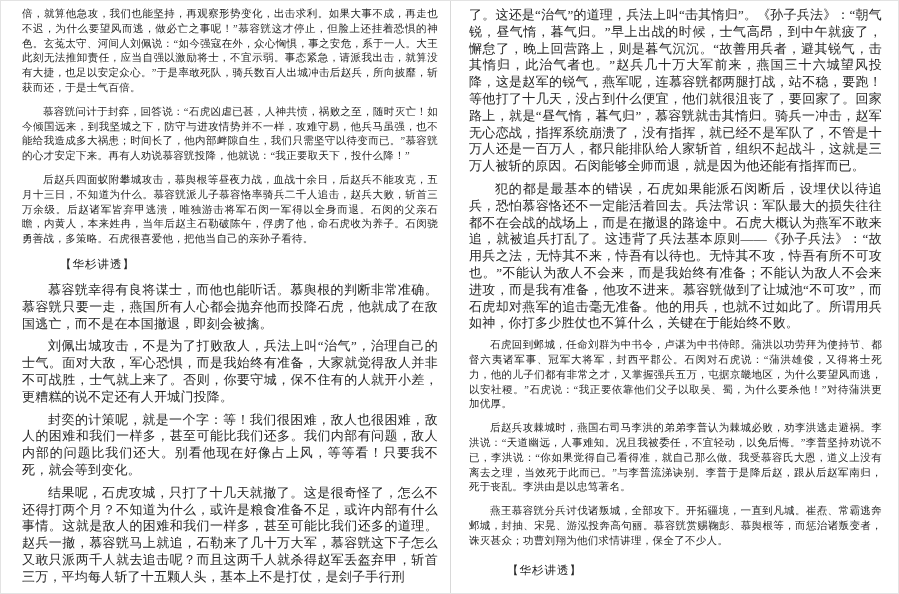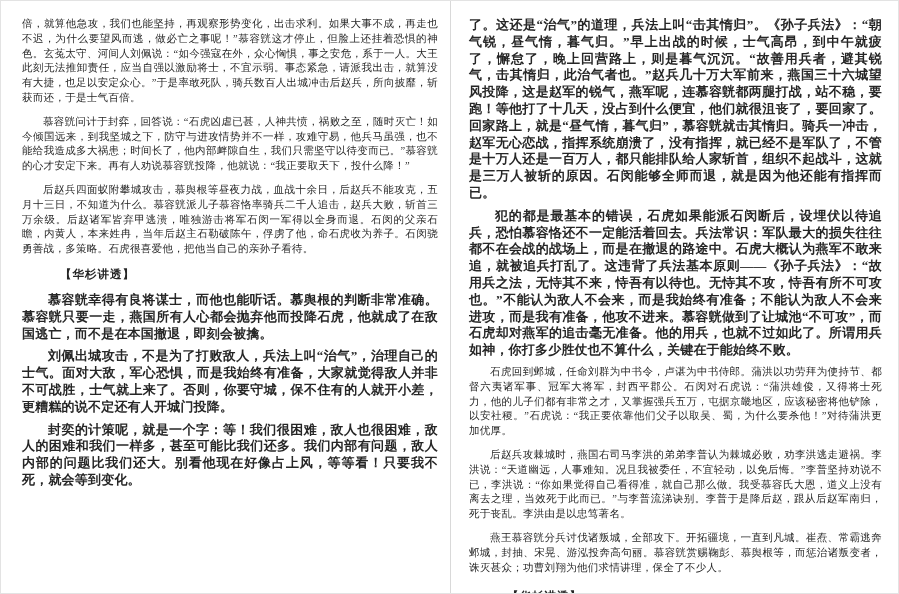--- a/index.html
+++ b/index.html
@@ -20,21 +20,21 @@
     height: 594px;
     display: flex;
     border: 1px solid #e3e3e3;
     background: #ffffff;
     overflow: hidden;
   }
   .page {
     box-sizing: border-box;
     flex: 0 0 449px;
     height: 100%;
-    padding-top: 16px;
+    padding-top: 6px;
     overflow: hidden;
   }
   .page.left  { padding-left: 21px; padding-right: 12px; }
   .page.right { flex: 0 0 449px; padding-left: 18px; padding-right: 18px; }
   .divider {
     flex: 0 0 1px;
     background: #d9d9d9;
     height: 100%;
   }
   p {
@@ -49,55 +49,55 @@
     line-height: 14.8px;
     margin-bottom: 9px;
     letter-spacing: 0.3px;
   }
   
   .comm {
     font-size: 13px;
     line-height: 16.8px;
     margin-bottom: 6px;
     letter-spacing: 0.2px;
-    font-weight: bold;
   }
   .ind { text-indent: 2em; }
   .cont { text-indent: 0; }
   .hs-heading {
     font-size: 11.5px;
-    font-weight: bold;
+    font-weight: normal;
     margin: 10px 0 10px 38px;
     letter-spacing: 1px;
   }
   .right .hs-heading { margin-top: 14px; }
 </style>
 </head>
 <body>
 
 <div class="spread">
 
   <div class="page left">
     <p class="narr cont">倍，就算他急攻，我们也能坚持，再观察形势变化，出击求利。如果大事不成，再走也不迟，为什么要望风而逃，做必亡之事呢！”慕容皝这才停止，但脸上还挂着恐惧的神色。玄菟太守、河间人刘佩说：“如今强寇在外，众心恟惧，事之安危，系于一人。大王此刻无法推卸责任，应当自强以激励将士，不宜示弱。事态紧急，请派我出击，就算没有大捷，也足以安定众心。”于是率敢死队，骑兵数百人出城冲击后赵兵，所向披靡，斩获而还，于是士气百倍。</p>
     <p class="narr ind">慕容皝问计于封弈，回答说：“石虎凶虐已甚，人神共愤，祸败之至，随时灭亡！如今倾国远来，到我坚城之下，防守与进攻情势并不一样，攻难守易，他兵马虽强，也不能给我造成多大祸患；时间长了，他内部衅隙自生，我们只需坚守以待变而已。”慕容皝的心才安定下来。再有人劝说慕容皝投降，他就说：“我正要取天下，投什么降！”</p>
     <p class="narr ind">后赵兵四面蚁附攀城攻击，慕舆根等昼夜力战，血战十余日，后赵兵不能攻克，五月十三日，不知道为什么。慕容皝派儿子慕容恪率骑兵二千人追击，赵兵大败，斩首三万余级。后赵诸军皆弃甲逃溃，唯独游击将军石闵一军得以全身而退。石闵的父亲石瞻，内黄人，本来姓冉，当年后赵主石勒破陈午，俘虏了他，命石虎收为养子。石闵骁勇善战，多策略。石虎很喜爱他，把他当自己的亲孙子看待。</p>
 
     <div class="hs-heading">【华杉讲透】</div>
 
     <p class="comm ind">慕容皝幸得有良将谋士，而他也能听话。慕舆根的判断非常准确。慕容皝只要一走，燕国所有人心都会抛弃他而投降石虎，他就成了在敌国逃亡，而不是在本国撤退，即刻会被擒。</p>
     <p class="comm ind">刘佩出城攻击，不是为了打败敌人，兵法上叫“治气”，治理自己的士气。面对大敌，军心恐惧，而是我始终有准备，大家就觉得敌人并非不可战胜，士气就上来了。否则，你要守城，保不住有的人就开小差，更糟糕的说不定还有人开城门投降。</p>
     <p class="comm ind">封奕的计策呢，就是一个字：等！我们很困难，敌人也很困难，敌人的困难和我们一样多，甚至可能比我们还多。我们内部有问题，敌人内部的问题比我们还大。别看他现在好像占上风，等等看！只要我不死，就会等到变化。</p>
+    <p class="comm ind">结果呢，石虎攻城，只打了十几天就撤了。这是很奇怪了，怎么不还得打两个月？不知道为什么，或许是粮食准备不足，或许内部有什么事情。这就是敌人的困难和我们一样多，甚至可能比我们还多的道理。赵兵一撤，慕容皝马上就追，石勒来了几十万大军，慕容皝这下子怎么又敢只派两千人就去追击呢？而且这两千人就杀得赵军丢盔弃甲，斩首三万，平均每人斩了十五颗人头，基本上不是打仗，是刽子手行刑</p>
   </div>
 
   <div class="divider"></div>
 
   <div class="page right">
     <p class="comm cont">了。这还是“治气”的道理，兵法上叫“击其惰归”。《孙子兵法》：“朝气锐，昼气惰，暮气归。”早上出战的时候，士气高昂，到中午就疲了，懈怠了，晚上回营路上，则是暮气沉沉。“故善用兵者，避其锐气，击其惰归，此治气者也。”赵兵几十万大军前来，燕国三十六城望风投降，这是赵军的锐气，燕军呢，连慕容皝都两腿打战，站不稳，要跑！等他打了十几天，没占到什么便宜，他们就很沮丧了，要回家了。回家路上，就是“昼气惰，暮气归”，慕容皝就击其惰归。骑兵一冲击，赵军无心恋战，指挥系统崩溃了，没有指挥，就已经不是军队了，不管是十万人还是一百万人，都只能排队给人家斩首，组织不起战斗，这就是三万人被斩的原因。石闵能够全师而退，就是因为他还能有指挥而已。</p>
     <p class="comm ind">犯的都是最基本的错误，石虎如果能派石闵断后，设埋伏以待追兵，恐怕慕容恪还不一定能活着回去。兵法常识：军队最大的损失往往都不在会战的战场上，而是在撤退的路途中。石虎大概认为燕军不敢来追，就被追兵打乱了。这违背了兵法基本原则——《孙子兵法》：“故用兵之法，无恃其不来，恃吾有以待也。无恃其不攻，恃吾有所不可攻也。”不能认为敌人不会来，而是我始终有准备；不能认为敌人不会来进攻，而是我有准备，他攻不进来。慕容皝做到了让城池“不可攻”，而石虎却对燕军的追击毫无准备。他的用兵，也就不过如此了。所谓用兵如神，你打多少胜仗也不算什么，关键在于能始终不败。</p>
 
-    <p class="narr ind">石虎回到邺城，任命刘群为中书令，卢谌为中书侍郎。蒲洪以功劳拜为使持节、都督六夷诸军事、冠军大将军，封西平郡公。石闵对石虎说：“蒲洪雄俊，又得将士死力，他的儿子们都有非常之才，又掌握强兵五万，屯据京畿地区，应该秘密将他铲除，以安社稷。”石虎说：“我正要依靠他们父子以取吴、蜀，为什么要杀他！”对待蒲洪更加优厚。</p>
+    <p class="narr ind">石虎回到邺城，任命刘群为中书令，卢谌为中书侍郎。蒲洪以功劳拜为使持节、都督六夷诸军事、冠军大将军，封西平郡公。石闵对石虎说：“蒲洪雄俊，又得将士死力，他的儿子们都有非常之才，又掌握强兵五万，屯据京畿地区，为什么要望风而逃，以安社稷。”石虎说：“我正要依靠他们父子以取吴、蜀，为什么要杀他！”对待蒲洪更加优厚。</p>
     <p class="narr ind">后赵兵攻棘城时，燕国右司马李洪的弟弟李普认为棘城必败，劝李洪逃走避祸。李洪说：“天道幽远，人事难知。况且我被委任，不宜轻动，以免后悔。”李普坚持劝说不已，李洪说：“你如果觉得自己看得准，就自己那么做。我受慕容氏大恩，道义上没有离去之理，当效死于此而已。”与李普流涕诀别。李普于是降后赵，跟从后赵军南归，死于丧乱。李洪由是以忠笃著名。</p>
     <p class="narr ind">燕王慕容皝分兵讨伐诸叛城，全部攻下。开拓疆境，一直到凡城。崔焘、常霸逃奔邺城，封抽、宋晃、游泓投奔高句丽。慕容皝赏赐鞠彭、慕舆根等，而惩治诸叛变者，诛灭甚众；功曹刘翔为他们求情讲理，保全了不少人。</p>
 
     <div class="hs-heading">【华杉讲透】</div>
   </div>
 
 </div>
 
 </body></html>

